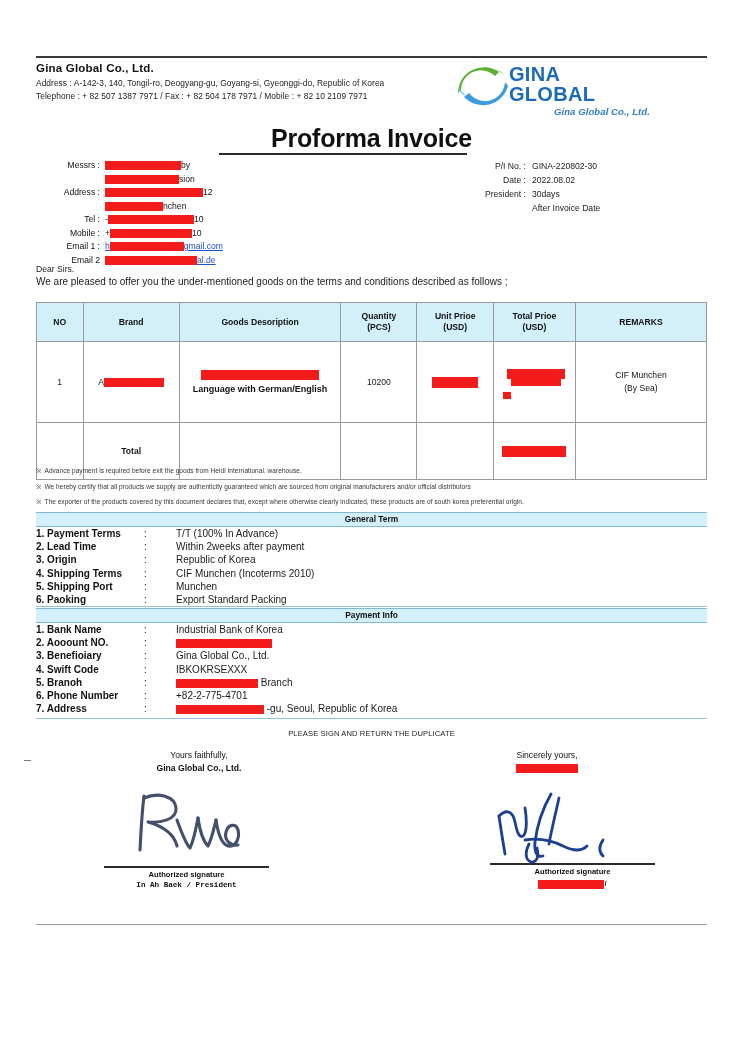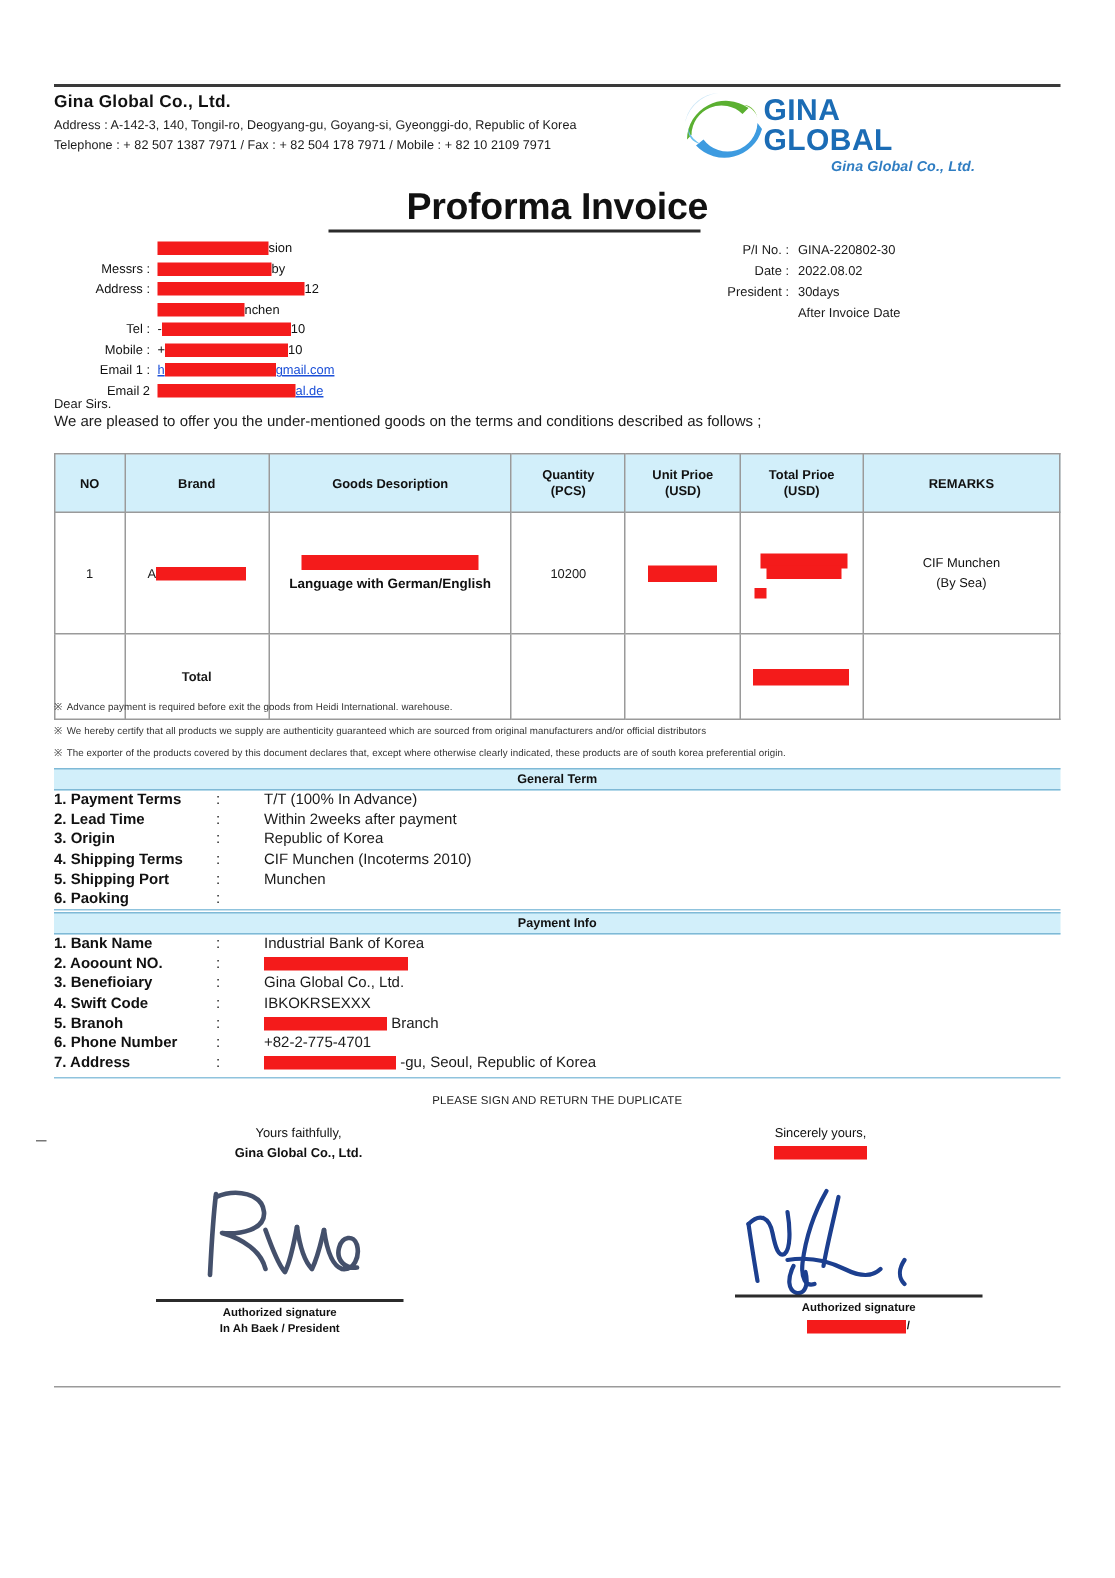--- a/index.html
+++ b/index.html
@@ -119,26 +119,26 @@
     </div>
   </div>
 
   <div class="title-wrap">
     <span class="title">Proforma Invoice</span>
   </div>
   <div class="title-rule"></div>
 
   <div class="parties" id="parties">
       <div class="prow">
+        <div class="plabel">Messrs :</div>
+        <div class="pval"><span class="redact" style="width: 76px;"></span><span>by</span></div>
+      </div>
+      <div class="prow">
         <div class="plabel"></div>
         <div class="pval"><span class="redact" style="width: 74px;"></span><span>sion</span></div>
-      </div>
-      <div class="prow">
-        <div class="plabel">Messrs :</div>
-        <div class="pval"><span class="redact" style="width: 76px;"></span><span>by</span></div>
       </div>
       <div class="prow">
         <div class="plabel">Address :</div>
         <div class="pval"><span class="redact" style="width: 98px;"></span><span>12</span></div>
       </div>
       <div class="prow">
         <div class="plabel"></div>
         <div class="pval"><span class="redact" style="width: 58px;"></span><span>nchen</span></div>
       </div>
       <div class="prow">
@@ -270,20 +270,21 @@
         <div class="v"><span>CIF Munchen (Incoterms 2010)</span></div>
       </div>
       <div class="kv">
         <div class="k">5. Shipping Port</div>
         <div class="c">:</div>
         <div class="v"><span>Munchen</span></div>
       </div>
       <div class="kv">
         <div class="k">6. Paoking</div>
         <div class="c">:</div>
+        <div class="v"><span>Export Standard Packing</span></div>
       </div>
     </div>
   <div class="sep" style="top:606px;"></div>
 
   <div class="band" style="top:608px;">Payment Info</div>
   <div class="kvlist" style="top:623px;" id="pi">
       <div class="kv">
         <div class="k">1. Bank Name</div>
         <div class="c">:</div>
         <div class="v"><span>Industrial Bank of Korea</span></div>
@@ -356,21 +357,21 @@
         <path d="M118 54 C114 60 114 66 118 70"></path>
       </g>
     </svg>
   </div>
 
   <div class="sigrule" style="left:104px;top:866px;width:165px;"></div>
   <div class="sigrule" style="left:490px;top:863px;width:165px;"></div>
 
   <div class="sigcap" style="left:104px;top:870px;width:165px;">
     <div>Authorized signature</div>
-    <div style="margin-top:2px;">In Ah Baek / President</div>
+    <div style="margin-top:2px;font-family:Liberation Mono, monospace;">In Ah Baek / President</div>
   </div>
   <div class="sigcap" style="left:490px;top:867px;width:165px;">
     <div>Authorized signature</div>
     <div style="margin-top:3px;">
       <span class="redact" style="width:66px;height:9px;"></span><span>/</span>
     </div>
   </div>
 
   <div class="foot-rule"></div>
 </div>

